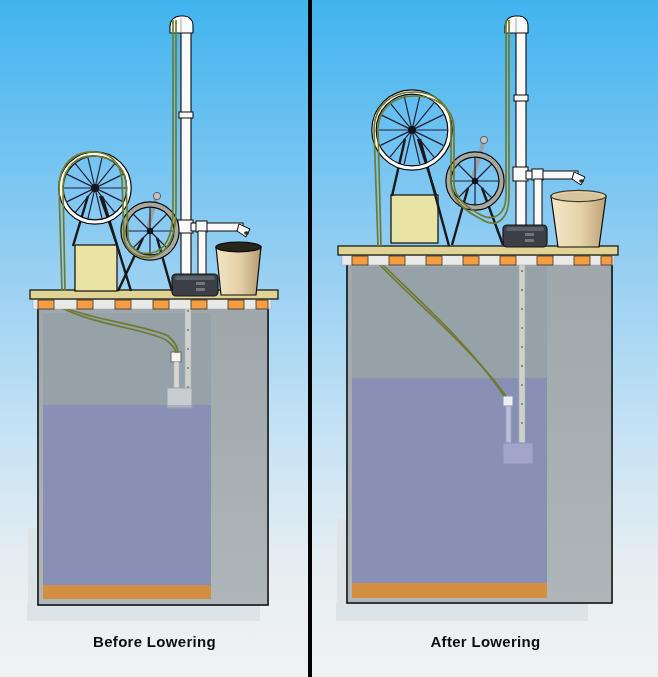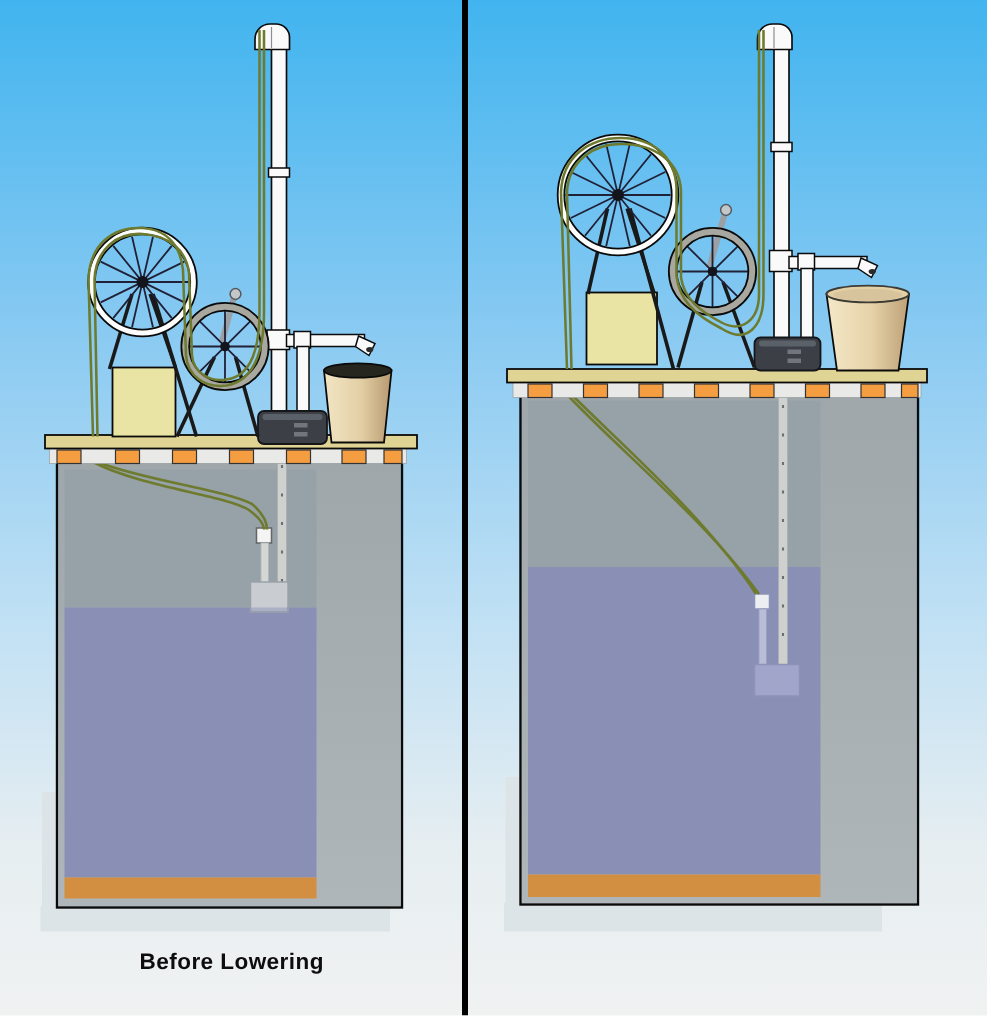--- a/index.html
+++ b/index.html
@@ -263,13 +263,14 @@
       <circle cx="162" cy="181" r="26.5" fill="none" stroke="#a8a8a0" stroke-width="4"></circle>
       <circle cx="162" cy="181" r="3.2" fill="#14141d"></circle>
     </g>
 
     <g stroke="var(--cable-olive)" stroke-width="1.7" fill="none">
       <path d="M196,20 L196,196 C196,218 185,230 168,219 C150,210 140,200 138,184 L138,125 C137,104 122,92 101,92 C80,92 62,104 61,128 L65,246"></path>
       <path d="M193,20 L193,196 C193,214 181,222 168,215 C153,207 143,199 141,185 L141,127 C140,108 124,96 101,96 C83,96 66,107 65,128 L68,246"></path>
     </g>
 
   </svg>
+  <div class="caption">After Lowering</div>
 </div>
 
 </body></html>

